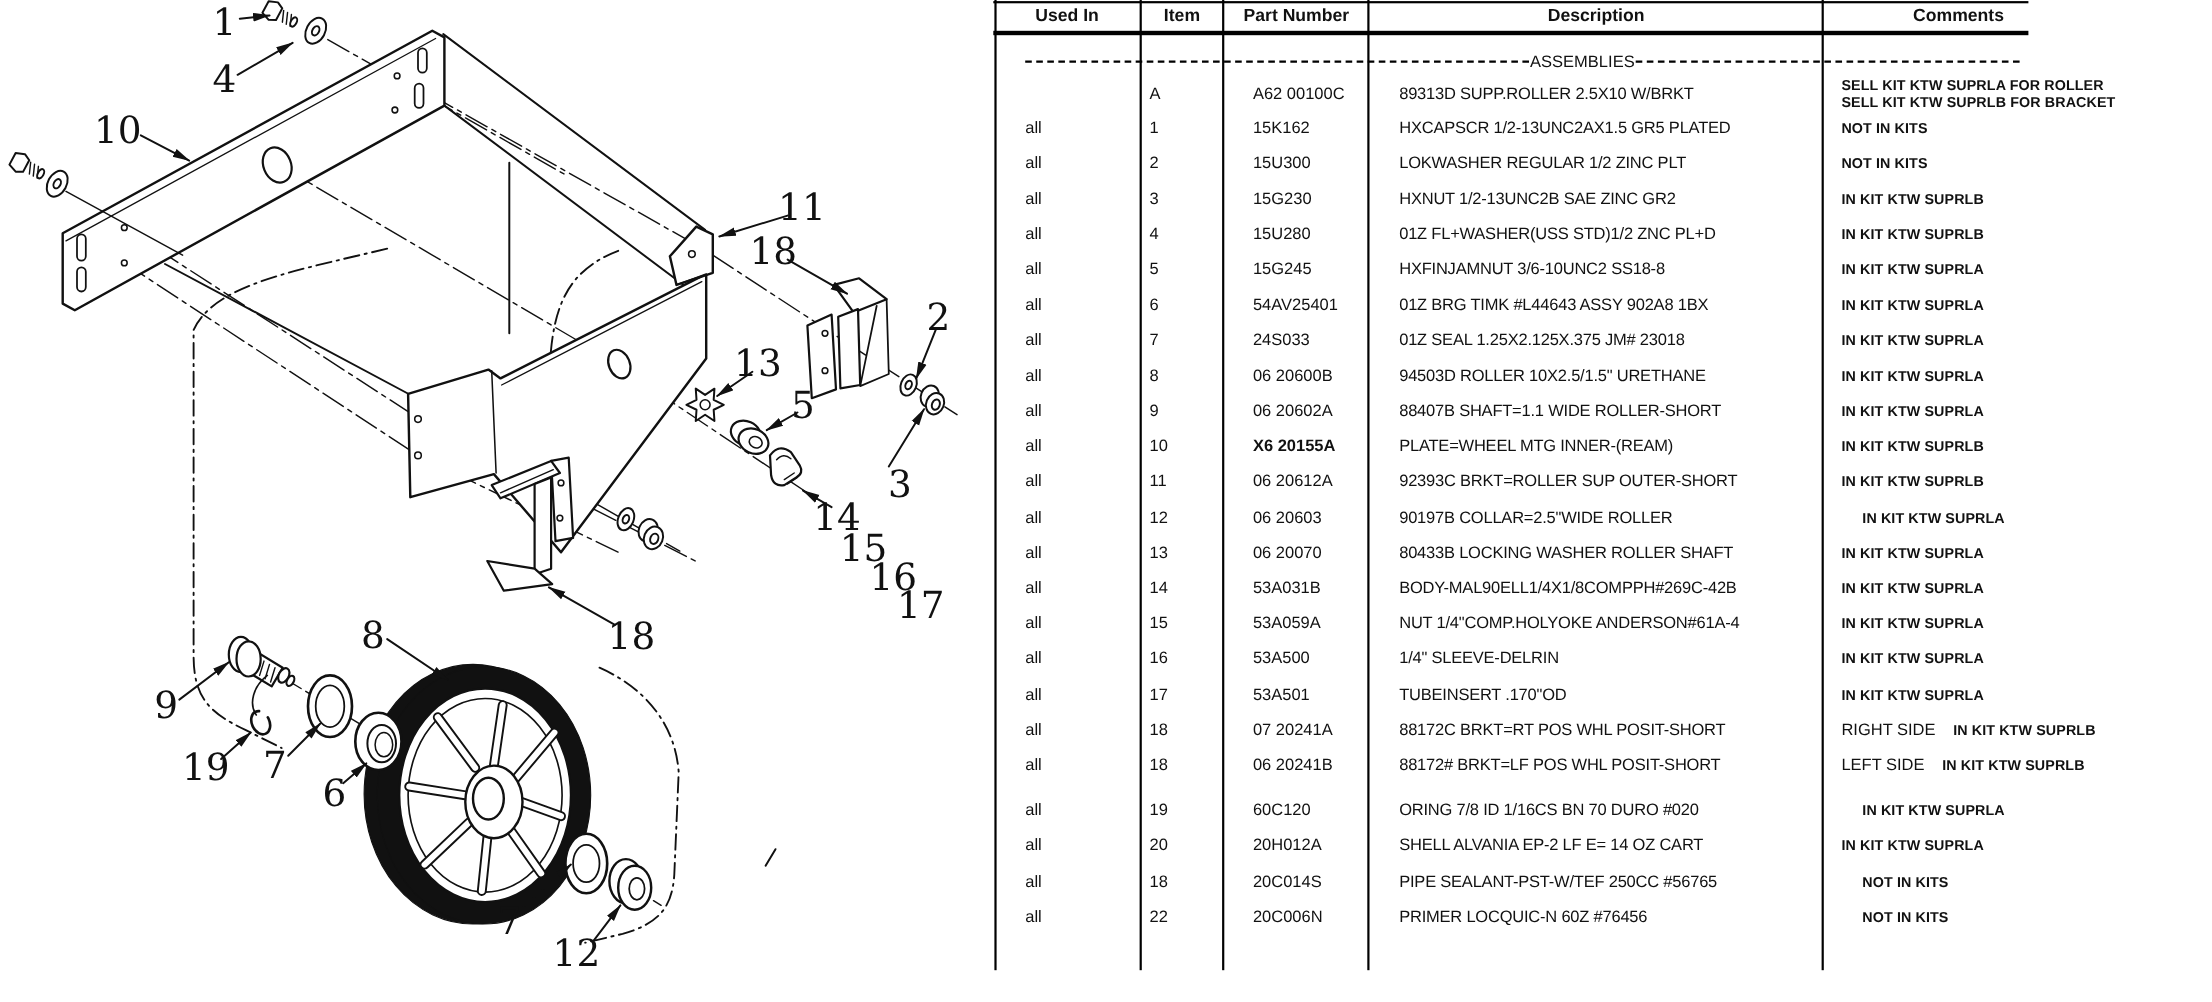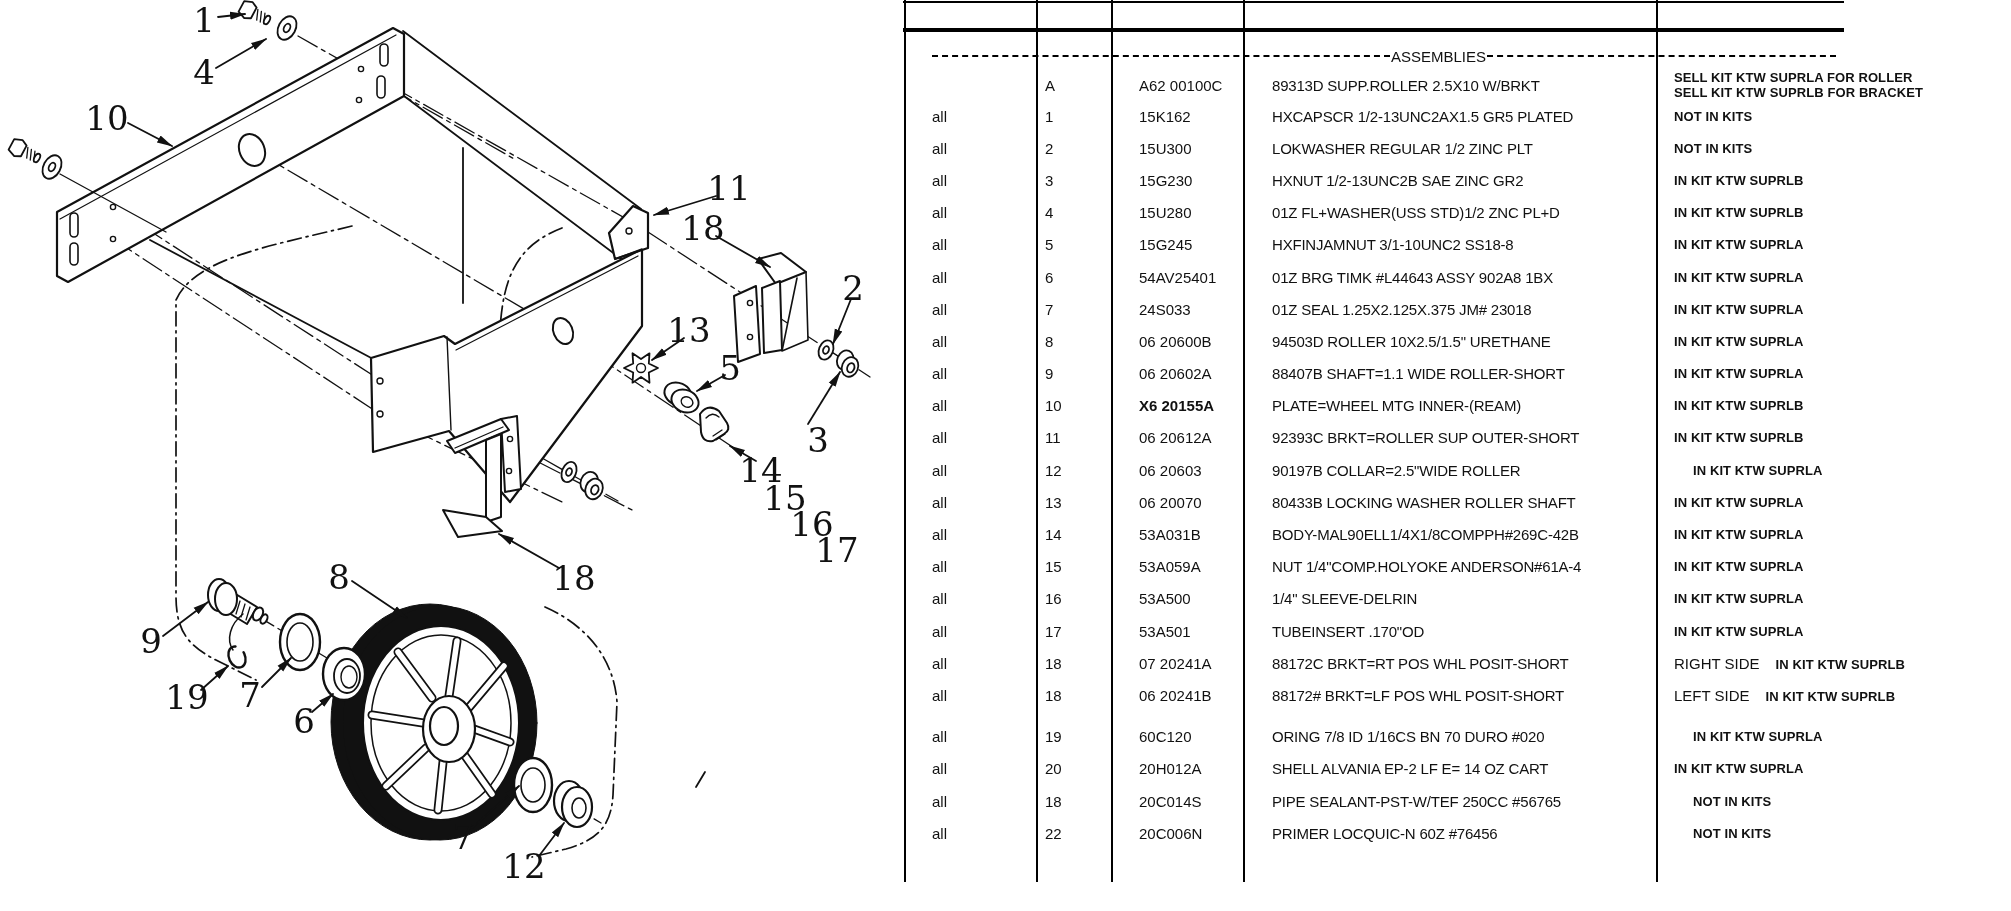--- a/index.html
+++ b/index.html
@@ -307,20 +307,27 @@
 
   <div id="ptable">
     <div class="hline" style="top:1px;height:2px;"></div>
     <div class="hline" style="top:28px;height:4px;"></div>
     <div class="vline" style="left:1px;"></div>
     <div class="vline" style="left:133px;"></div>
     <div class="vline" style="left:208px;"></div>
     <div class="vline" style="left:340px;"></div>
     <div class="vline" style="left:753px;"></div>
 
+    <div class="hdr">
+      <div class="hc" style="width:134px">Used In</div>
+      <div class="hc" style="width:75px">Item</div>
+      <div class="hc" style="width:133px">Part Number</div>
+      <div class="hc" style="width:412px">Description</div>
+      <div class="hc" style="flex:1;padding-left:60px">Comments</div>
+    </div>
 
     <div class="rows">
         <div class="sep">
           <span class="dash dl"></span>
           <span class="slab">ASSEMBLIES</span>
           <span class="dash dr"></span>
         </div>
         <div class="prow tall">
           <div class="c1"></div>
           <div class="c2">A</div>
@@ -358,21 +365,21 @@
           <div class="c1">all</div>
           <div class="c2">4</div>
           <div class="c3">15U280</div>
           <div class="c4">01Z FL+WASHER(USS STD)1/2 ZNC PL+D</div>
           <div class="c5"><span>IN KIT KTW SUPRLB</span></div>
         </div>
         <div class="prow">
           <div class="c1">all</div>
           <div class="c2">5</div>
           <div class="c3">15G245</div>
-          <div class="c4">HXFINJAMNUT 3/1-10UNC2 SS18-8</div>
+          <div class="c4">HXFINJAMNUT 3/6-10UNC2 SS18-8</div>
           <div class="c5"><span>IN KIT KTW SUPRLA</span></div>
         </div>
         <div class="prow">
           <div class="c1">all</div>
           <div class="c2">6</div>
           <div class="c3">54AV25401</div>
           <div class="c4">01Z BRG TIMK #L44643 ASSY 902A8 1BX</div>
           <div class="c5"><span>IN KIT KTW SUPRLA</span></div>
         </div>
         <div class="prow">

